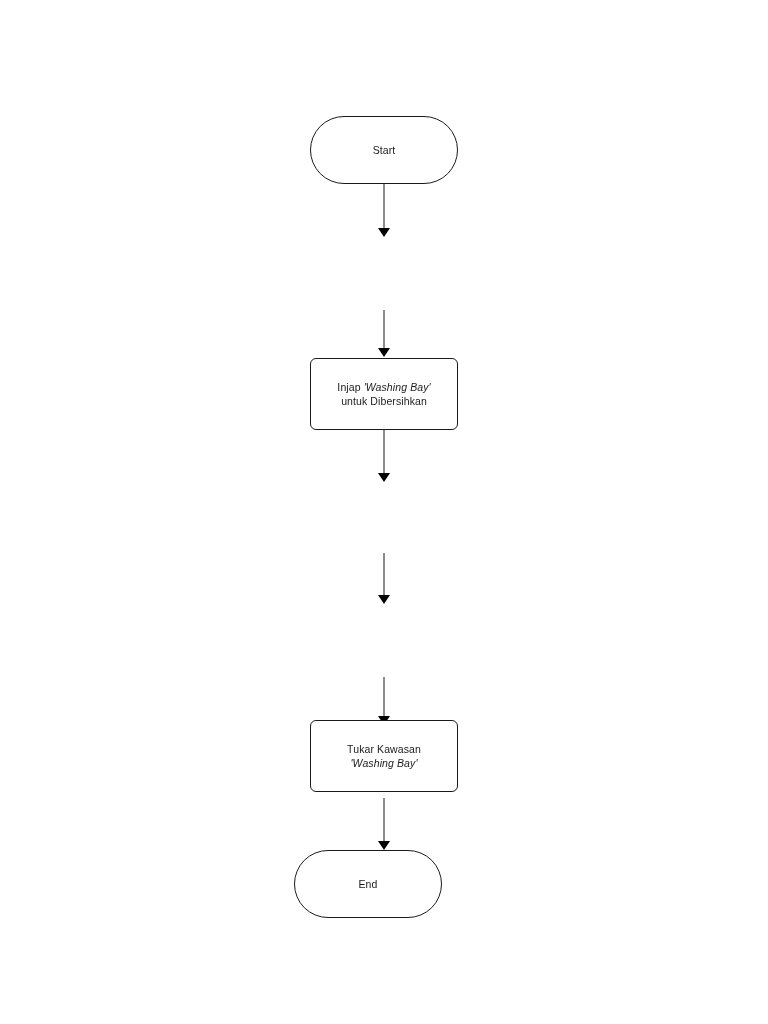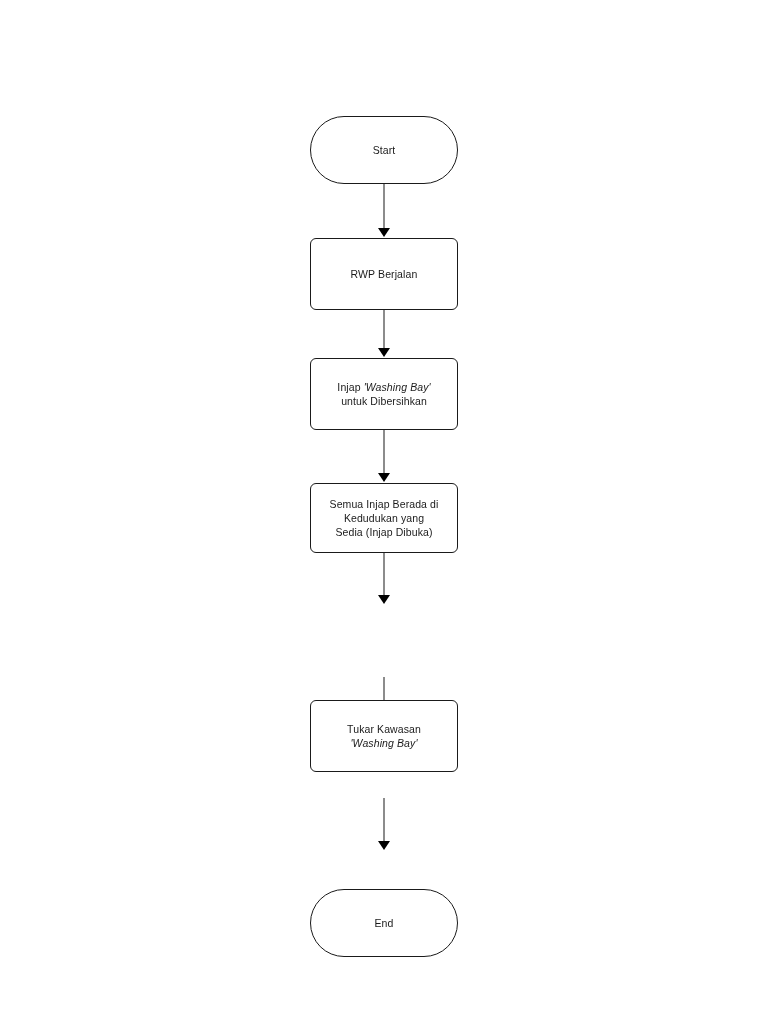--- a/index.html
+++ b/index.html
@@ -75,51 +75,43 @@
 
 <div id="flowchart">
 
   <div class="node terminator" style="left:310px; top:116px; width:148px; height:68px;">
     <span class="node-label">Start</span>
   </div>
 
   <div class="connector" style="left:383px; top:184px; height:46px;"></div>
   <div class="arrowhead" style="left:378px; top:228px;"></div>
 
-  <div class="node process" style="left:310px; top:238px; width:148px; height:72px;">
-    <span class="node-label">RWP Berjalan</span>
-  </div>
 
   <div class="connector" style="left:383px; top:310px; height:39px;"></div>
   <div class="arrowhead" style="left:378px; top:348px;"></div>
 
   <div class="node process" style="left:310px; top:358px; width:148px; height:72px;">
     <span class="node-label"><span>Injap </span><span class="em">'Washing Bay'</span><br><span>untuk Dibersihkan</span></span>
   </div>
 
   <div class="connector" style="left:383px; top:430px; height:44px;"></div>
   <div class="arrowhead" style="left:378px; top:473px;"></div>
 
-  <div class="node process" style="left:310px; top:483px; width:148px; height:70px;">
-    <span class="node-label">Semua Injap Berada di
-Kedudukan yang
-Sedia (Injap Dibuka)</span>
-  </div>
 
   <div class="connector" style="left:383px; top:553px; height:43px;"></div>
   <div class="arrowhead" style="left:378px; top:595px;"></div>
 
 
   <div class="connector" style="left:383px; top:677px; height:40px;"></div>
   <div class="arrowhead" style="left:378px; top:716px;"></div>
 
-  <div class="node process" style="left:310px; top:700px; width:148px; height:72px;border-radius:6px;">
+  <div class="node process" style="left:310px; top:720px; width:148px; height:72px;border-radius:6px;">
     <span class="node-label"><span>Tukar Kawasan</span><br><span class="em">'Washing Bay'</span></span>
   </div>
 
   <div class="connector" style="left:383px; top:798px; height:44px;"></div>
   <div class="arrowhead" style="left:378px; top:841px;"></div>
 
-  <div class="node terminator" style="left:310px; top:850px; width:148px; height:68px;margin-top:39px;">
+  <div class="node terminator" style="left:294px; top:850px; width:148px; height:68px;">
     <span class="node-label">End</span>
   </div>
 
 </div>
 
 </body></html>

